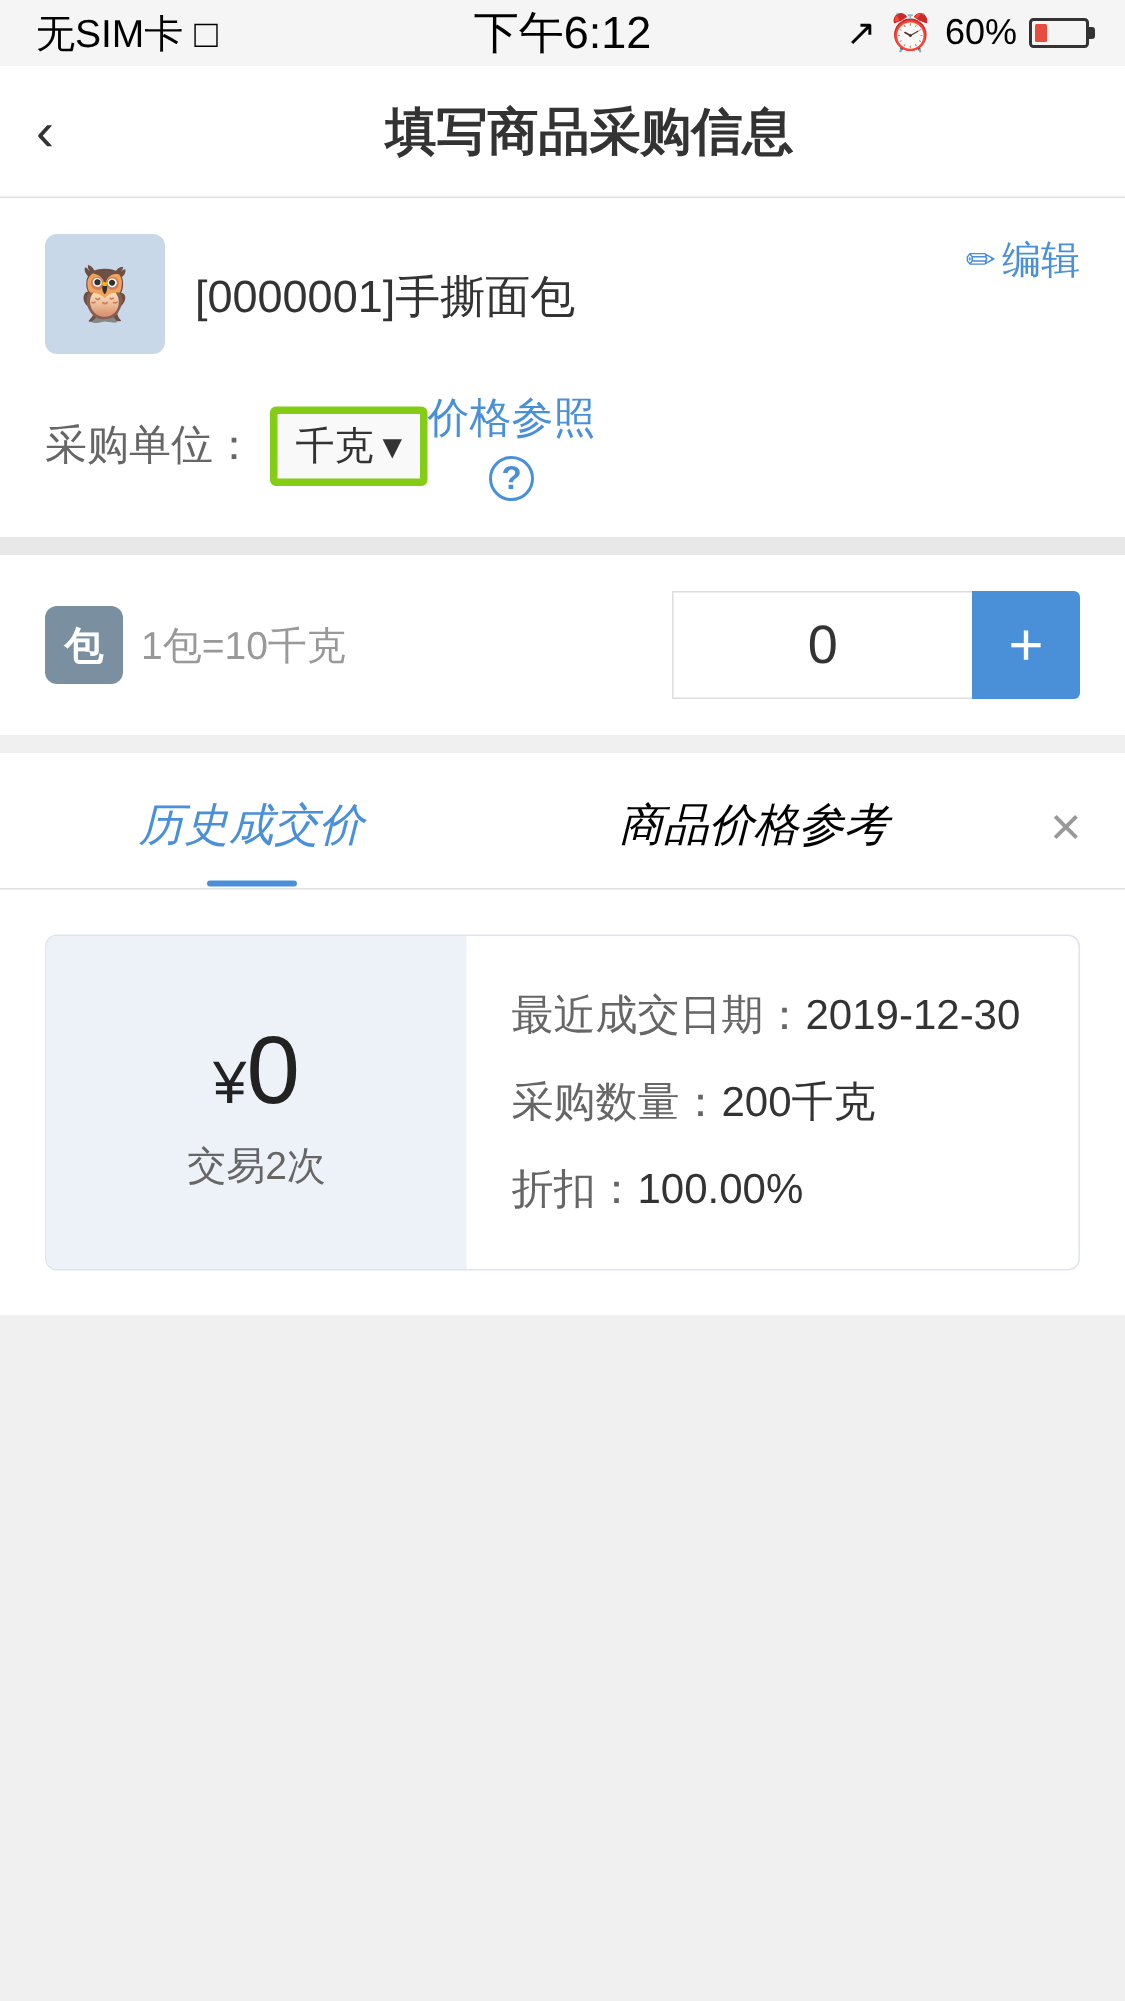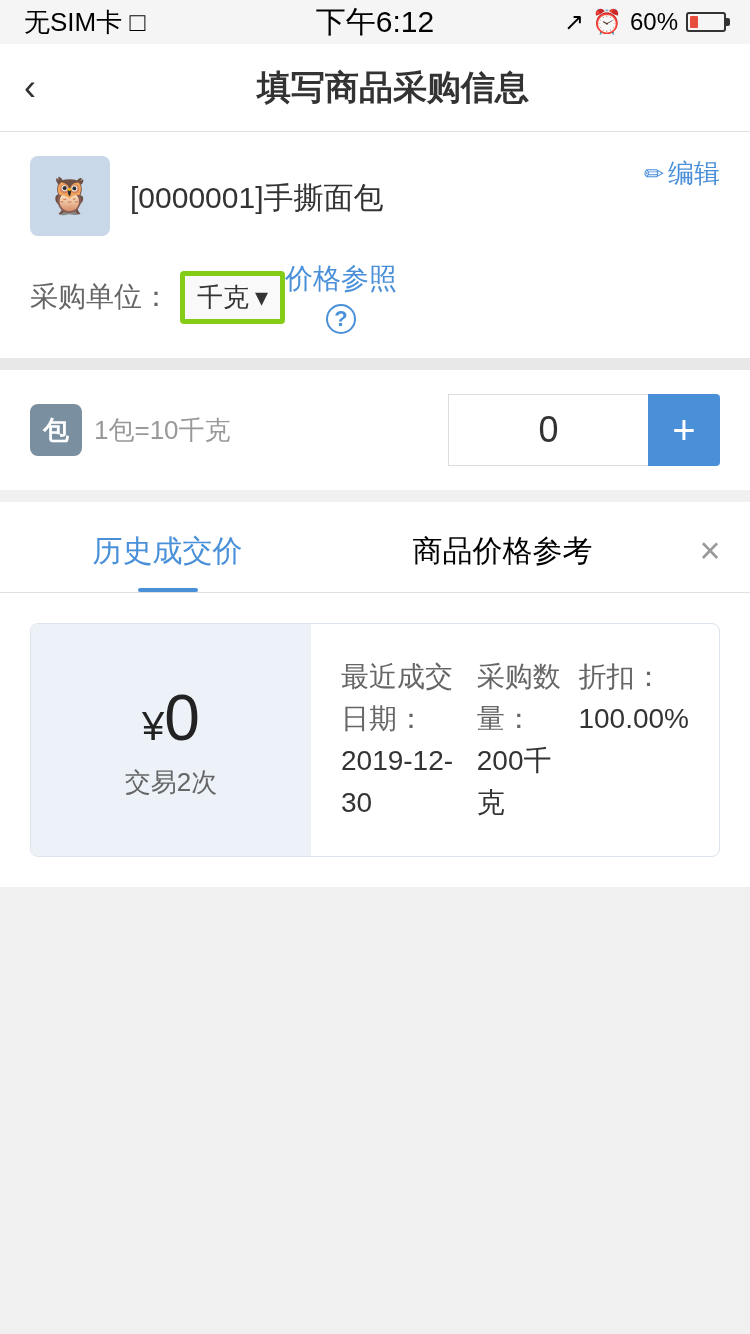--- a/index.html
+++ b/index.html
@@ -263,23 +263,24 @@
       border-radius: 0 4px 4px 0;
     }
 
     
     .tabs-section {
       background: #fff;
       margin-top: 12px;
     }
     .tabs-header {
       display: flex;
-      align-items: center;
+      align-items: flex-start;
       border-bottom: 1px solid #e0e0e0;
       position: relative;
+      font-style: italic;
     }
     .tab-item {
       flex: 1;
       text-align: center;
       padding: 28px 0 20px;
       font-size: 30px;
       color: #000000;
       cursor: pointer;
       position: relative;
     }
@@ -337,21 +338,21 @@
     }
     .transaction-count {
       font-size: 26px;
       color: #666;
       margin-top: 10px;
     }
     .price-card-right {
       flex: 1;
       padding: 32px 30px;
       display: flex;
-      flex-direction: row;
+      flex-direction: column;
       gap: 16px;
     }
     .price-info-row {
       font-size: 28px;
       color: #333;
       line-height: 1.5;
     }
     .price-label {
       color: #666;
     }

